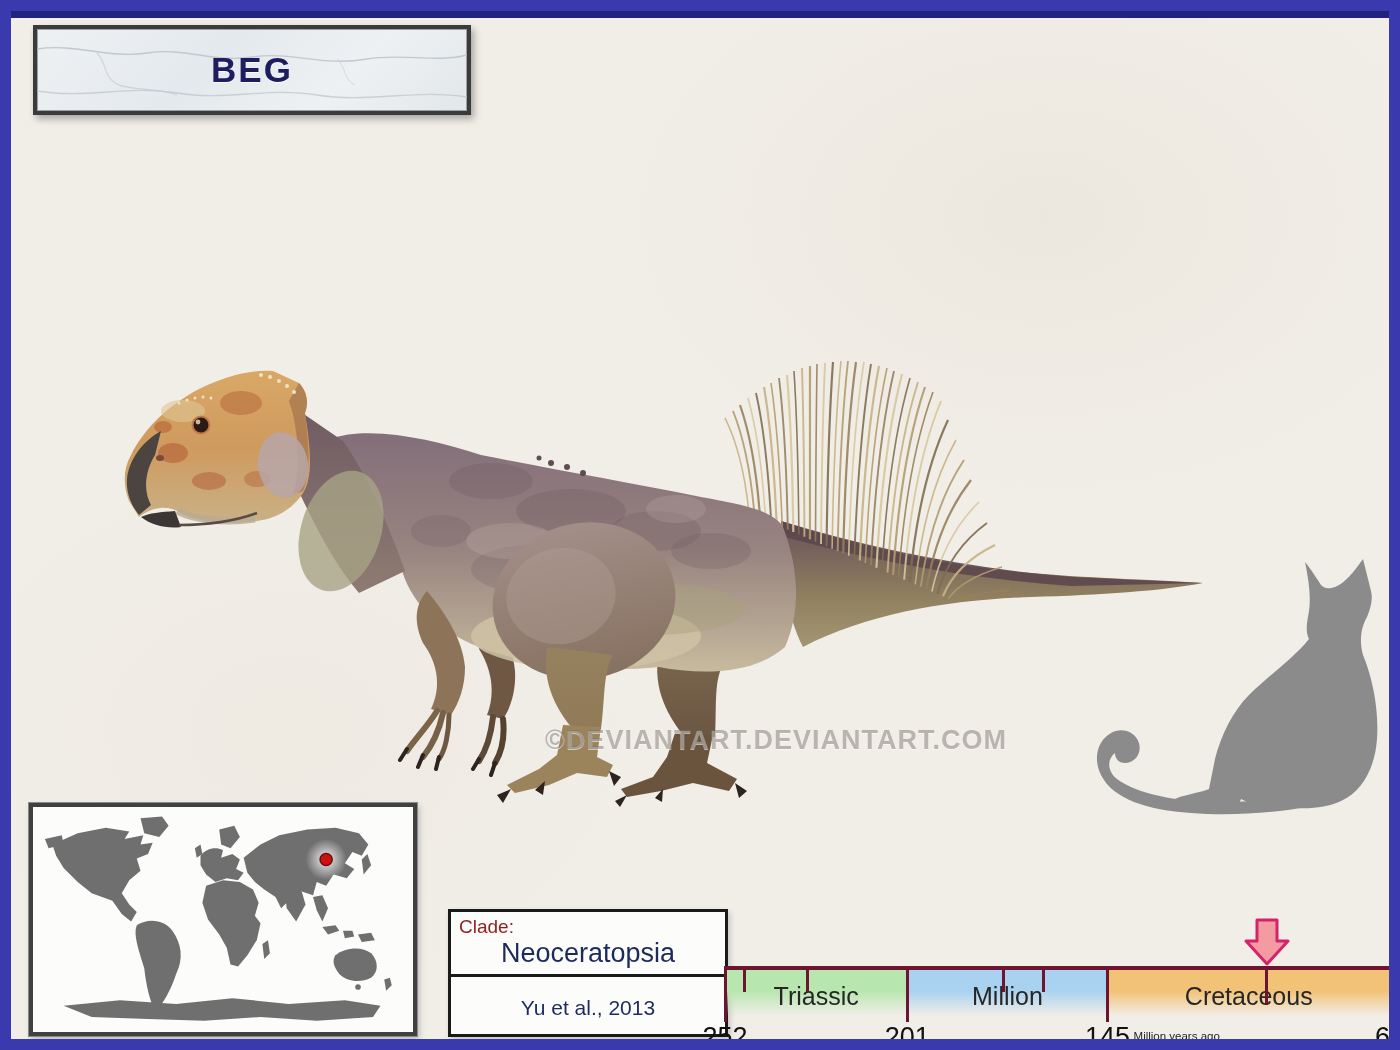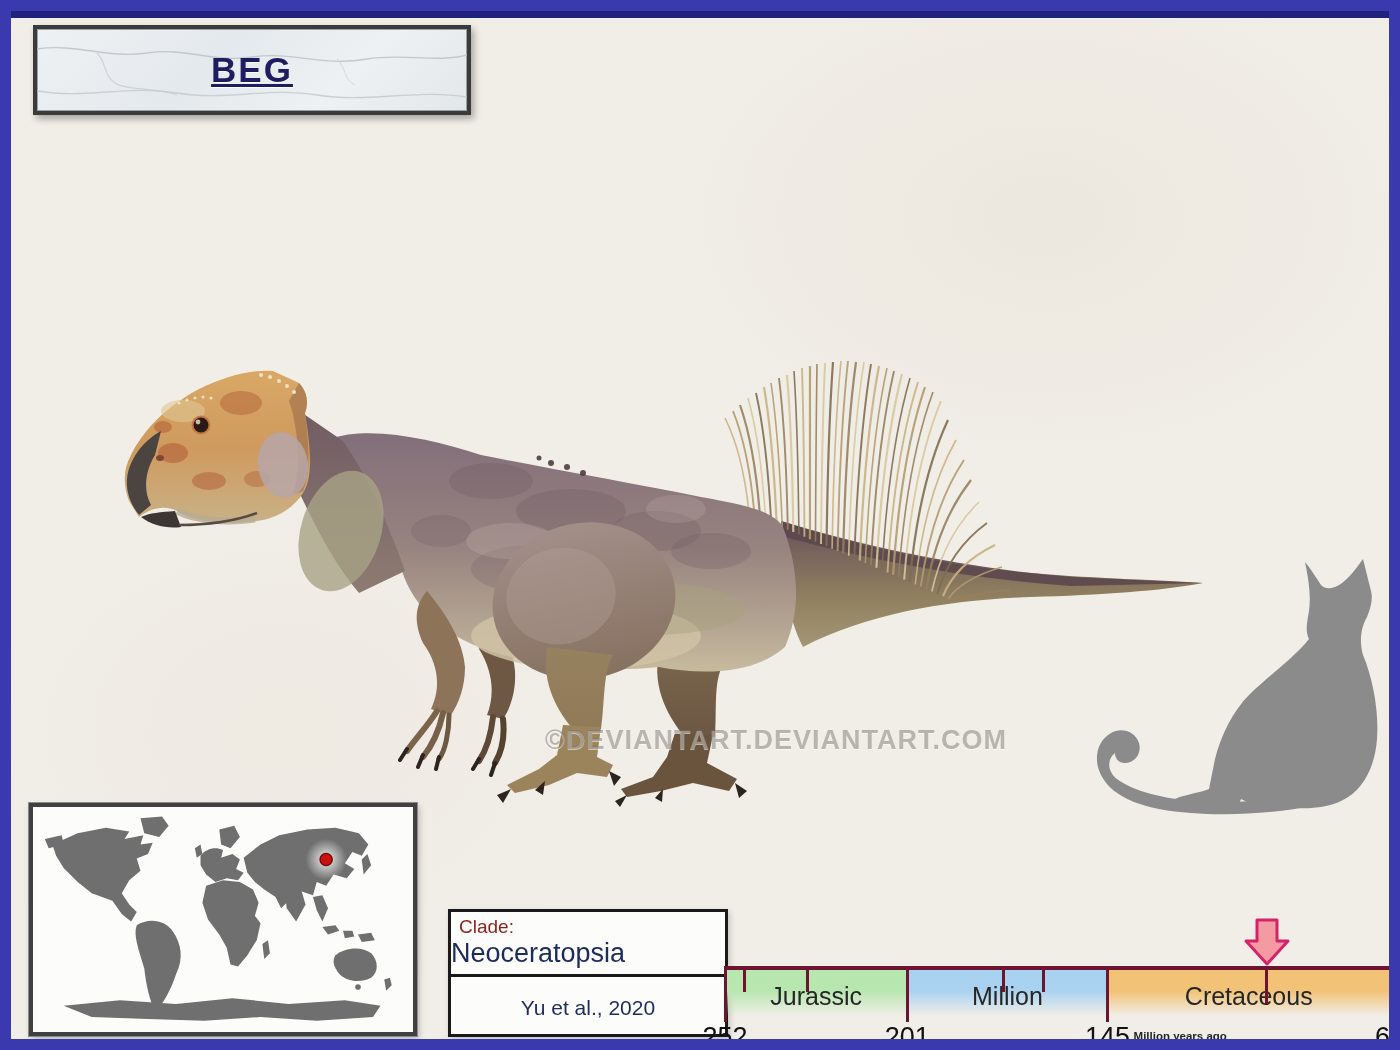--- a/index.html
+++ b/index.html
@@ -18,21 +18,20 @@
     background:linear-gradient(135deg,#eef1f4 0%,#e4e9ed 40%,#eef1f3 70%,#e2e7ea 100%);
     border:4px solid #3b3b3b;
     box-shadow:inset 0 0 0 1px #9aa0a4, 3px 4px 7px rgba(0,0,0,.3);
   }
   .title-plate svg{position:absolute;left:0;top:0;}
   .title-plate .title-text{
     position:absolute;left:0;top:0;width:100%;height:100%;
     display:flex;align-items:center;justify-content:center;
     font-size:35px;font-weight:bold;letter-spacing:2px;color:#1d1d5f;
     text-shadow:0 1px 0 rgba(255,255,255,.8);
-    text-decoration:underline;
   }
   
   .artwork{position:absolute;left:0;top:0;width:1400px;height:1050px;}
   .watermark{
     position:absolute;left:534px;top:714px;width:700px;
     font-size:27px;font-weight:bold;letter-spacing:1px;
     color:rgba(122,114,104,.5);text-shadow:0 1px 0 rgba(255,255,255,.55);
     white-space:nowrap;
   }
   
@@ -41,21 +40,21 @@
     background:#fcfcfa;border:4px solid #404040;box-shadow:0 0 0 1px #8a8a8a, 2px 3px 6px rgba(0,0,0,.25);
   }
   .map-box svg{display:block;width:100%;height:100%;}
   
   .clade-box{
     position:absolute;left:437px;top:898px;width:280px;height:128px;box-sizing:border-box;
     background:#fcfcfa;border:3px solid #1a1a1a;box-shadow:2px 3px 6px rgba(0,0,0,.18);
   }
   .clade-top{height:62px;border-bottom:3px solid #1a1a1a;position:relative;}
   .clade-label{position:absolute;left:8px;top:4px;font-size:19px;color:#8e1f1f;}
-  .clade-value{position:absolute;left:0;top:26px;width:100%;text-align:left;font-size:27px;color:#1c2b5e;}
+  .clade-value{position:absolute;left:0;top:26px;width:100%;text-align:center;font-size:27px;color:#1c2b5e;}
   .clade-citation{position:absolute;left:0;top:84px;width:100%;text-align:center;font-size:21px;color:#1c2b5e;}
   
   #timeline{position:absolute;left:710px;top:905px;width:690px;height:140px;}
   .tl-bar{position:absolute;height:4px;border-radius:1px;}
   .tl-section{position:absolute;top:54px;height:46px;}
   .tl-section .tl-period-label{
     position:absolute;left:0;top:12px;width:100%;text-align:center;
     font-size:25px;color:#262626;
   }
   .tl-tick{position:absolute;width:3px;}
@@ -320,26 +319,26 @@
       <circle cx="310" cy="56" r="22" fill="url(#glow)"></circle>
       <circle cx="310" cy="56" r="6.5" fill="#cc1111" stroke="#6d0a0a" stroke-width="1.5"></circle>
     </svg>
   </div>
 
   <div class="clade-box">
     <div class="clade-top">
       <div class="clade-label">Clade:</div>
       <div class="clade-value">Neoceratopsia</div>
     </div>
-    <div class="clade-citation">Yu et al., 2020</div>
+    <div class="clade-citation">Yu et al., 2013</div>
   </div>
 
   <div id="timeline">
       <div class="tl-section" style="left: 4px; width: 182.339px; background: linear-gradient(rgb(183, 231, 175) 0%, rgb(183, 231, 175) 45%, rgba(255, 255, 255, 0) 100%);">
-        <div class="tl-period-label" style="color: rgb(38, 38, 38);">Jurassic</div>
+        <div class="tl-period-label" style="color: rgb(38, 38, 38);">Triassic</div>
       </div>
       <div class="tl-section" style="left: 186.339px; width: 200.215px; background: linear-gradient(rgb(169, 210, 240) 0%, rgb(169, 210, 240) 45%, rgba(255, 255, 255, 0) 100%);">
         <div class="tl-period-label" style="color: rgb(38, 38, 38);">Million</div>
       </div>
       <div class="tl-section" style="left: 386.554px; width: 282.446px; background: linear-gradient(rgb(242, 194, 118) 0%, rgb(242, 194, 118) 45%, rgba(255, 255, 255, 0) 100%);">
         <div class="tl-period-label" style="color: rgb(38, 38, 38);">Cretaceous</div>
       </div>
       <div class="tl-bar" style="left: 4px; top: 50px; width: 665px; background: rgb(110, 20, 48);"></div>
       <div class="tl-tick" style="left: 2.5px; top: 50px; height: 56px; background: rgb(110, 20, 48);"></div>
       <div class="tl-num" style="left: -31px;">252</div>
@@ -347,18 +346,18 @@
       <div class="tl-num" style="left: 151.339px;">201</div>
       <div class="tl-tick" style="left: 385.054px; top: 50px; height: 56px; background: rgb(110, 20, 48);"></div>
       <div class="tl-num" style="left: 351.554px;">145</div>
       <div class="tl-tick" style="left: 667.5px; top: 50px; height: 56px; background: rgb(110, 20, 48);"></div>
       <div class="tl-num" style="left: 634px;">66</div>
       <div class="tl-tick" style="left: 22.164px; top: 50px; height: 26px; background: rgb(110, 20, 48);"></div>
       <div class="tl-tick" style="left: 84.7312px; top: 50px; height: 26px; background: rgb(110, 20, 48);"></div>
       <div class="tl-tick" style="left: 281.371px; top: 50px; height: 26px; background: rgb(110, 20, 48);"></div>
       <div class="tl-tick" style="left: 320.699px; top: 50px; height: 26px; background: rgb(110, 20, 48);"></div>
       <div class="tl-tick" style="left: 544.153px; top: 50px; height: 38px; background: rgb(110, 20, 48);"></div>
-      <div class="tl-unit" style="left: 412.554px; color: rgb(38, 38, 38); font-weight: bold;">Million years ago</div>
+      <div class="tl-unit" style="left: 412.554px; color: rgb(38, 38, 38);">Million years ago</div>
       <div class="tl-arrow" style="left: 522.653px;"><svg width="46" height="48" viewBox="0 0 46 48">
      <polygon points="13,2 33,2 33,23 44,23 23,46 2,23 13,23" fill="#f49aa1" stroke="#d3246b" stroke-width="3" stroke-linejoin="round"></polygon>
         </svg></div>
     </div>
 </div>
 
 </body></html>

